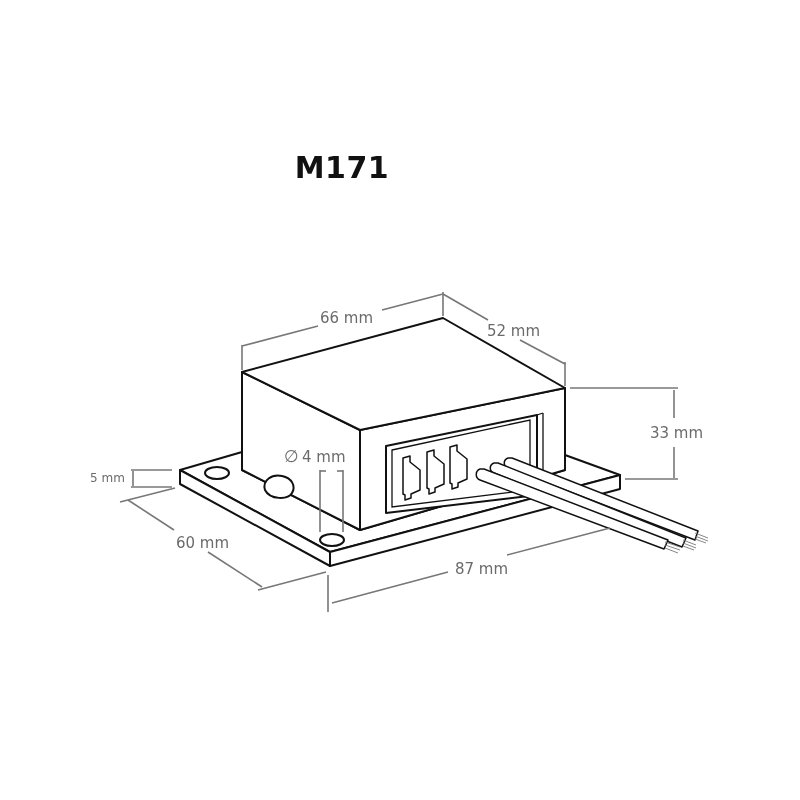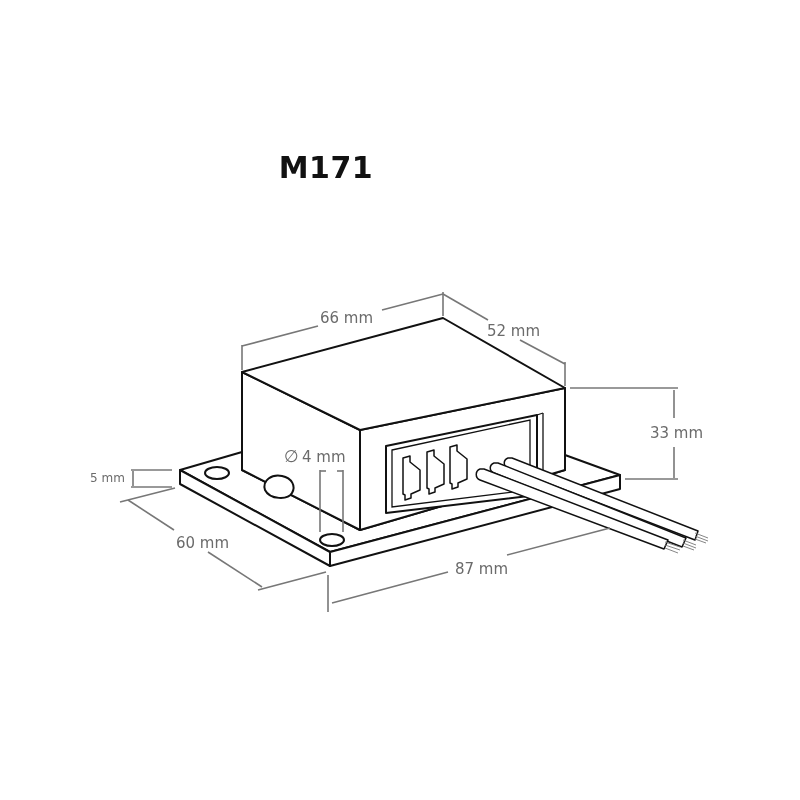--- a/index.html
+++ b/index.html
@@ -1,18 +1,18 @@
 <!DOCTYPE html>
 <html><head>
   <meta charset="utf-8">
   <style>
     html, body { margin: 0; padding: 0; background: #ffffff; }
     body { width: 800px; height: 800px; position: relative; overflow: hidden; }
     .title {
-      position: absolute; left: 0; top: 150px; width: 652px; text-align: center;
+      position: absolute; left: 16px; top: 150px; width: 652px; text-align: center;
       font-family: "DejaVu Sans", sans-serif; font-weight: bold; font-size: 30px; color: #111111;
       letter-spacing: 0.5px;
     }
     svg.drawing { position: absolute; left: 0; top: 0; }
     .dim-text {
       font-family: "DejaVu Sans", sans-serif; font-size: 15px; fill: #6b6b6b;
     }
     .dim-text-small { font-family: "DejaVu Sans", sans-serif; font-size: 12px; fill: #6b6b6b; }
     .ol { stroke: #111111; stroke-width: 2; fill: #ffffff; stroke-linejoin: round; stroke-linecap: round; }
     .thin { stroke: #111111; stroke-width: 1.3; fill: none; }

